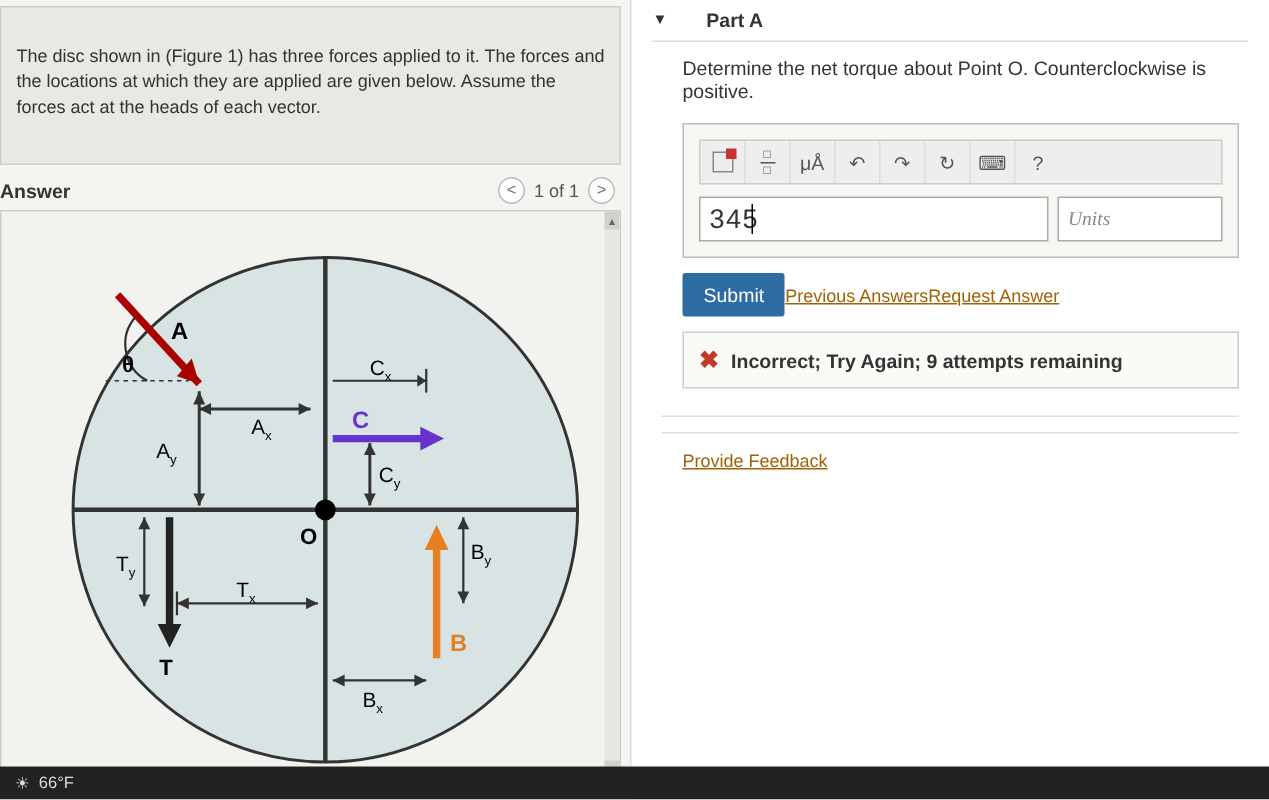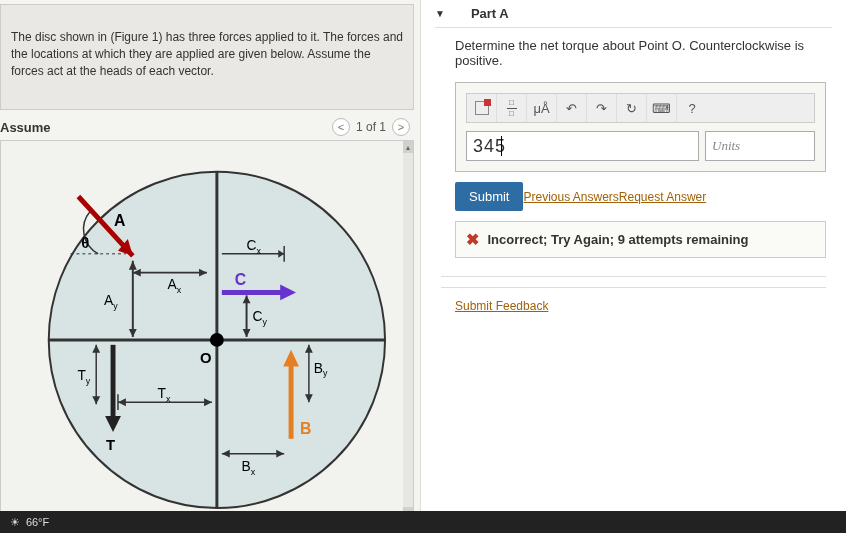--- a/index.html
+++ b/index.html
@@ -44,21 +44,21 @@
 </head>
 <body>
 
 <div class="layout">
   <div class="left">
     <div class="problem">
       <div>The disc shown in (Figure 1) has three forces applied to it. The forces and the locations at which they are applied are given below. Assume the forces act at the heads of each vector.</div>
       <div style="height:6px"></div>
     </div>
     <div class="figure-head">
-      <span>Assume</span>
+      <span>Answer</span>
       <span class="pager">
         <span class="pbtn">&lt;</span>
         <span>1 of 1</span>
         <span class="pbtn">&gt;</span>
       </span>
     </div>
     <div class="figure-body">
       <svg class="fig-svg" viewBox="0 0 380 370">
         <circle cx="200" cy="195" r="170" fill="#d8e4e4" stroke="#333" stroke-width="2"></circle>
         <line x1="30" y1="195" x2="370" y2="195" stroke="#333" stroke-width="3"></line>
@@ -182,21 +182,21 @@
       <span class="xmark">✖</span>
       <span>Incorrect; Try Again; 9 attempts remaining</span>
     </div>
 
     <div class="divider"></div>
 
 
     <div class="divider"></div>
 
     <div class="pfb">
-      <span class="linkish">Submit Feedback</span>
+      <span class="linkish">Provide Feedback</span>
     </div>
   </div>
 </div>
 
 <div class="taskbar">
   <span>☀</span>
   <span>66°F</span>
 </div>
 
 </body></html>

